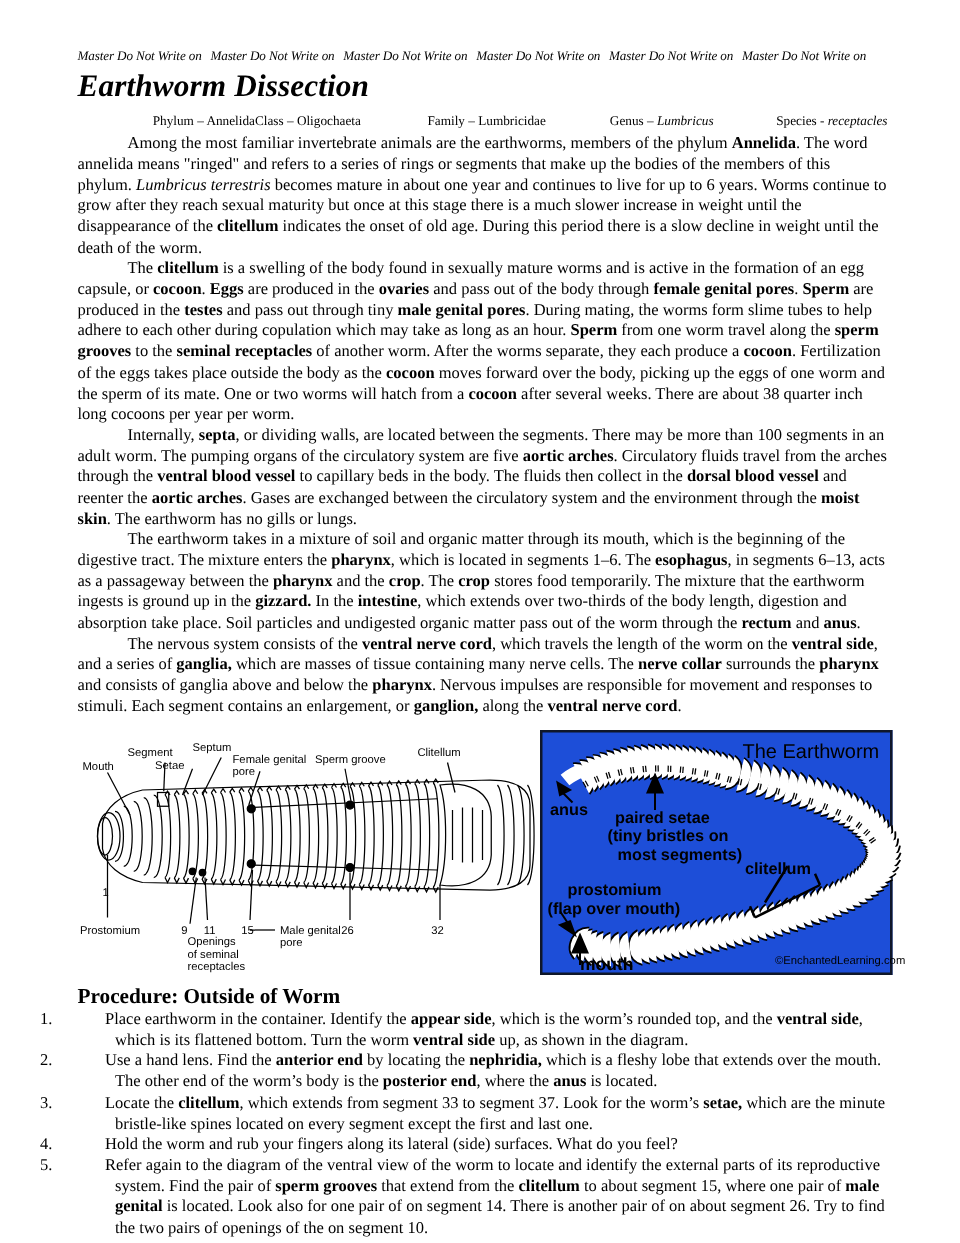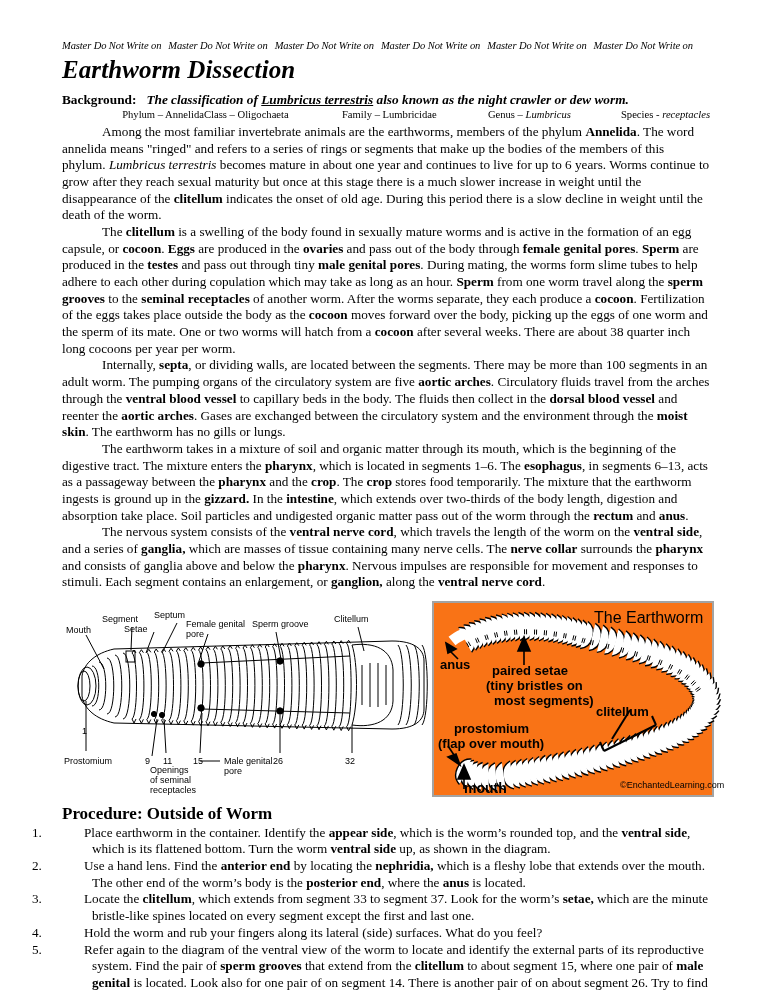--- a/index.html
+++ b/index.html
@@ -102,22 +102,22 @@
   }
   .fig-left svg { display:block; }
 
   
   .fig-right {
     position: absolute;
     left: 370px;
     top: 0px;
     width: 282px;
     height: 196px;
-    border: 2px solid #a3a3a3;
-    background: #f97316;
+    border: 2px solid #0f172a;
+    background: #1d4ed8;
     box-sizing: border-box;
   }
   .fig-right svg { display:block; }
 
   
   .procedure {
     margin-top: 6px;
   }
   .proc-title {
     font-size: 17px;
@@ -143,24 +143,20 @@
 </head>
 <body>
 
 <div class="page">
   <div class="content">
 
     <div class="master-header" id="masterHeader"><span>Master Do Not Write on</span><span>Master Do Not Write on</span><span>Master Do Not Write on</span><span>Master Do Not Write on</span><span>Master Do Not Write on</span><span>Master Do Not Write on</span></div>
 
     <div class="doc-title">Earthworm Dissection</div>
 
-    <div class="background-line">
-      <span class="lbl">Background:</span>
-      <span class="txt">&nbsp;&nbsp;<span>The classification of </span><span class="u">Lumbricus terrestris</span><span> also known as the night crawler or dew worm.</span></span>
-    </div>
 
     <div class="taxonomy" id="taxonomyRow">
         <div class="tax-item">Phylum – Annelida</div>
         <div class="tax-item">Class – Oligochaeta</div>
         <div class="tax-item">Family – Lumbricidae</div>
         <div class="tax-item">Genus – <i>Lumbricus</i></div>
         <div class="tax-item">Species - <i>receptacles</i></div>
       </div>
 
     <p class="body-par" id="par1">Among the most familiar invertebrate animals are the earthworms, members of the phylum <b>Annelida</b>. The word annelida means "ringed" and refers to a series of rings or segments that make up the bodies of the members of this phylum. <i>Lumbricus terrestris</i> becomes mature in about one year and continues to live for up to 6 years.  Worms continue to grow after they reach sexual maturity but once at this stage there is a much slower increase in weight until the disappearance of the <b>clitellum</b> indicates the onset of old age.  During this period there is a slow decline in weight until the death of the worm.</p>

